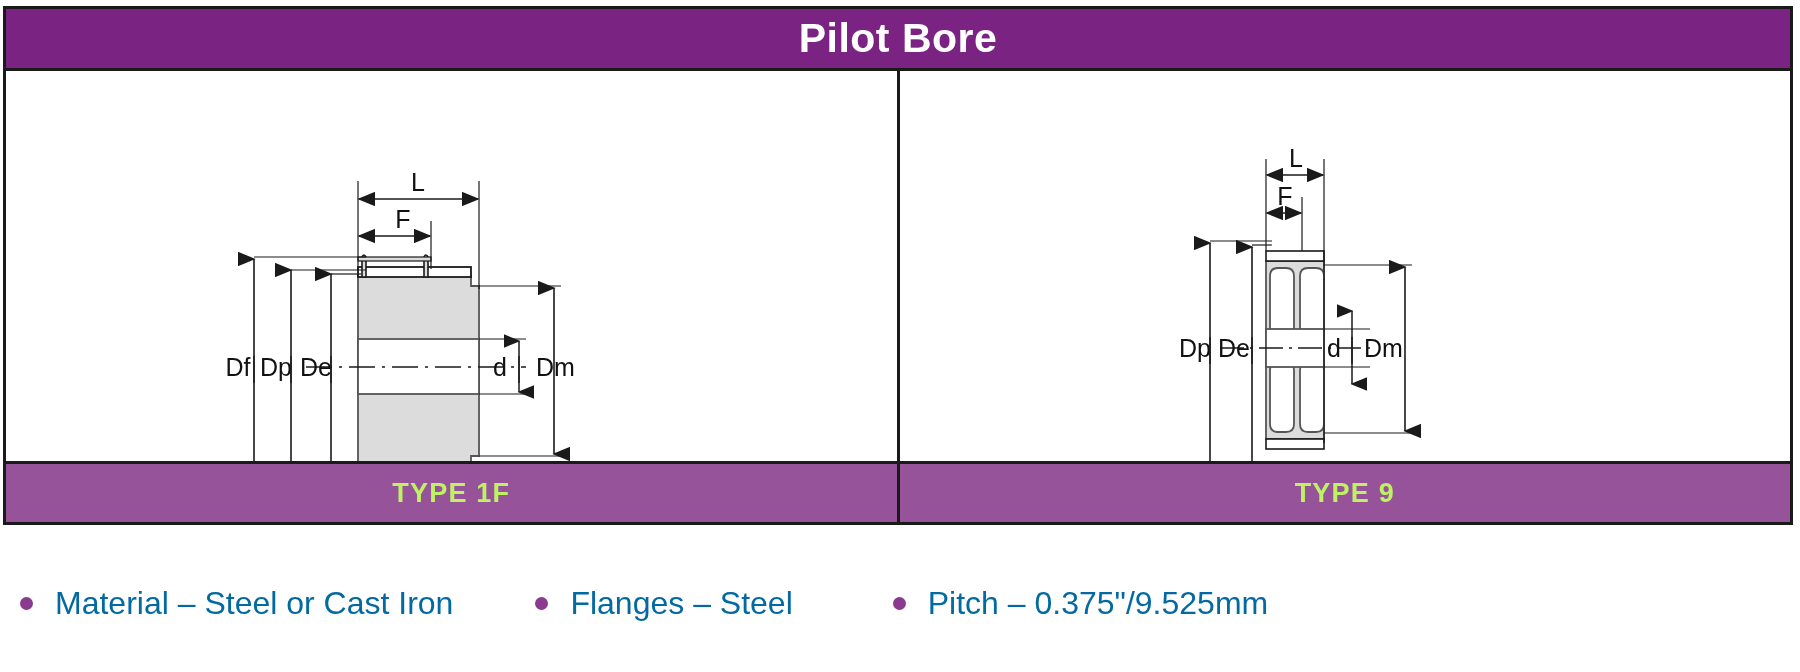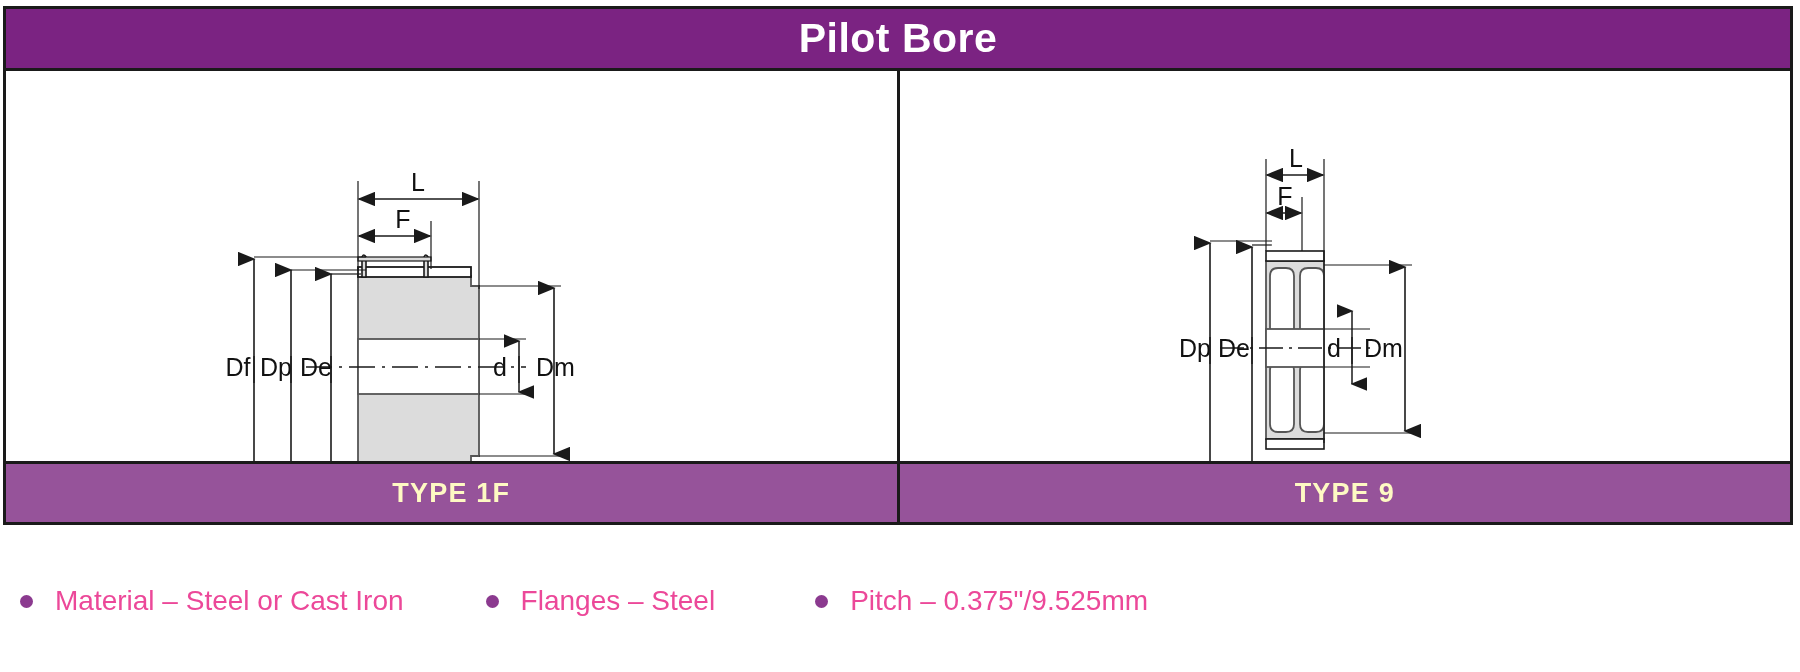--- a/index.html
+++ b/index.html
@@ -21,33 +21,33 @@
   .fig-row{display:flex;height:390px;background:#fff;}
   .fig-cell{flex:1 1 50%;position:relative;overflow:hidden;}
   .fig-cell.left{border-right:3px solid #1a1a1a;}
 
   .type-row{display:flex;height:58px;border-top:3px solid #1a1a1a;}
   .type-cell{
     flex:1 1 50%;background:#96539A;display:flex;align-items:center;justify-content:center;
   }
   .type-cell.left{border-right:3px solid #1a1a1a;}
   .type-cell .type-label{
-    color:#fef9c3;font-size:27px;font-weight:bold;letter-spacing:1.2px;
+    color:#bef264;font-size:27px;font-weight:bold;letter-spacing:1.2px;
   }
 
   
   .bullets{
     position:absolute;left:10px;top:585px;width:1780px;height:80px;
     display:flex;align-items:flex-start;
   }
   .bullet{display:flex;align-items:center;}
   .bullet .dot{
     width:13px;height:13px;border-radius:50%;background:#8B3A8F;flex:0 0 auto;margin-right:22px;
   }
-  .bullet .btext{font-size:28px;color:#ec4899;white-space:nowrap;}
+  .bullet .btext{font-size:32px;color:#0369a1;white-space:nowrap;}
   .b1{margin-left:10px;}
   .b2{margin-left:82px;text-align:center;}
   .b3{margin-left:100px;}
 
   svg{display:block;}
 </style>
 </head>
 <body>
 
 <div class="sheet">

